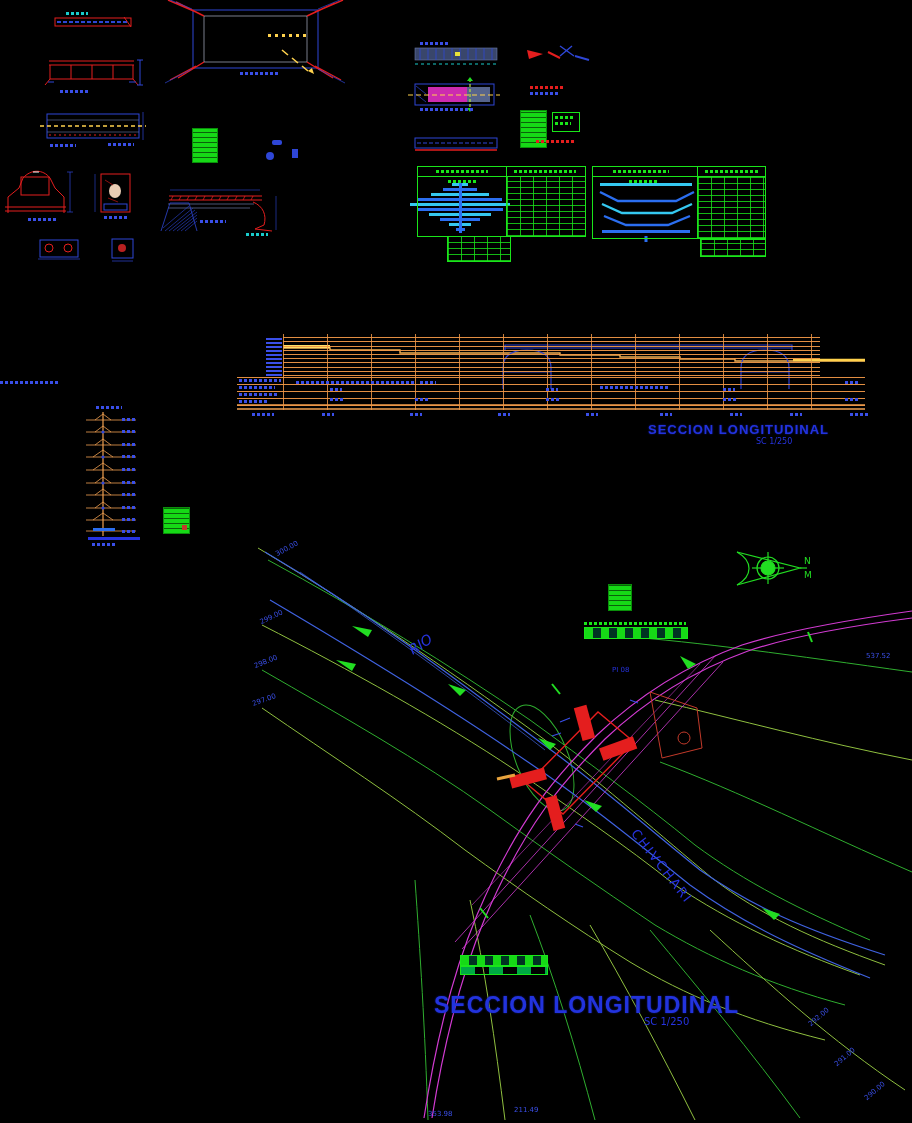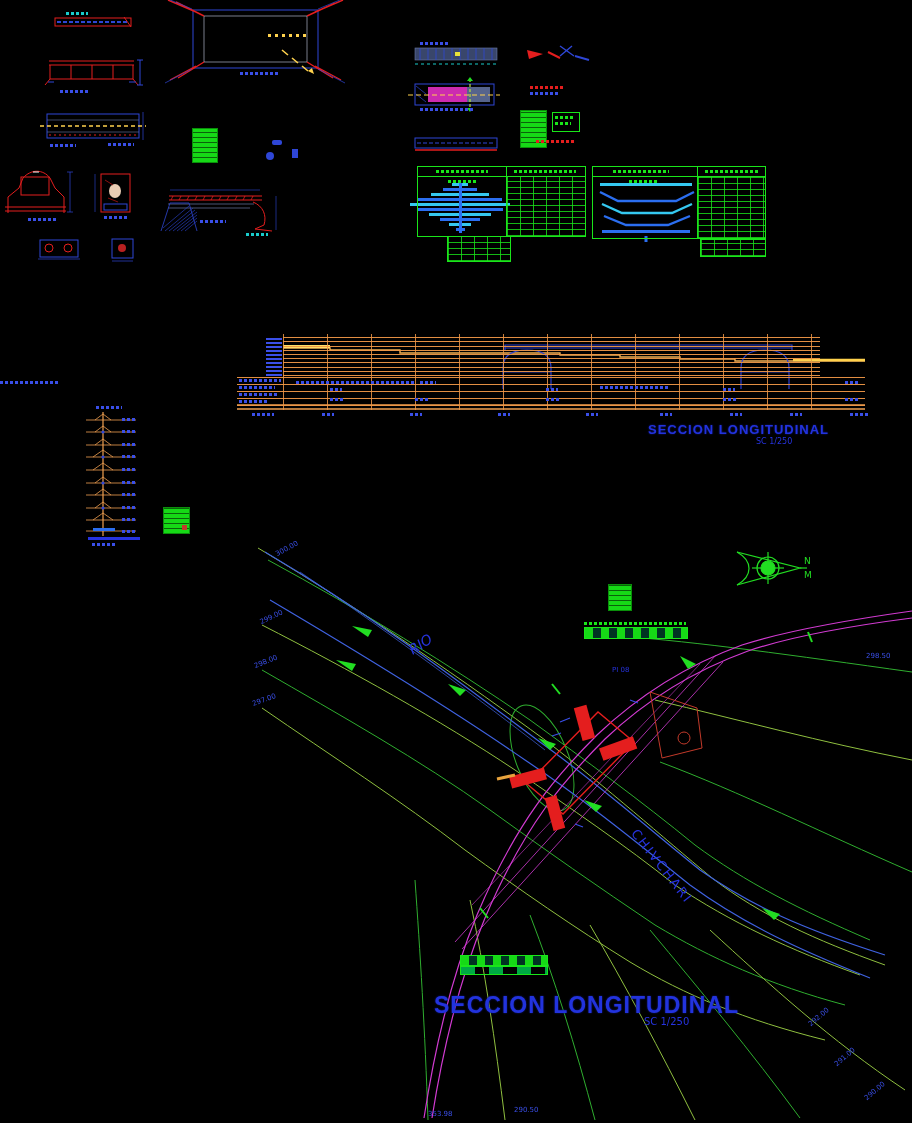--- a/index.html
+++ b/index.html
@@ -460,20 +460,20 @@
 
   <div class="gtxt" style="left:804px;top:556px;font-size:9px">N</div>
   <div class="gtxt" style="left:804px;top:570px;font-size:9px">M</div>
   <div class="btxt" style="left:612px;top:666px;font-size:7px">PI 08</div>
 
   <div id="contour-labels">
       <div class="lbl" style="left: 278px; top: 550px; transform: rotate(-28deg);">300.00</div>
       <div class="lbl" style="left: 262px; top: 618px; transform: rotate(-25deg);">299.00</div>
       <div class="lbl" style="left: 256px; top: 662px; transform: rotate(-22deg);">298.00</div>
       <div class="lbl" style="left: 254px; top: 700px; transform: rotate(-20deg);">297.00</div>
-      <div class="lbl" style="left: 866px; top: 652px; transform: rotate(0deg);">298.50</div>
+      <div class="lbl" style="left: 866px; top: 652px; transform: rotate(0deg);">537.52</div>
       <div class="lbl" style="left: 812px; top: 1020px; transform: rotate(-40deg);">292.00</div>
       <div class="lbl" style="left: 838px; top: 1060px; transform: rotate(-40deg);">291.00</div>
       <div class="lbl" style="left: 868px; top: 1094px; transform: rotate(-40deg);">290.00</div>
-      <div class="lbl" style="left: 514px; top: 1106px; transform: rotate(0deg);">290.50</div>
+      <div class="lbl" style="left: 514px; top: 1106px; transform: rotate(0deg);">211.49</div>
       <div class="lbl" style="left: 428px; top: 1110px; transform: rotate(0deg);">353.98</div>
     </div>
 </div>
 
 </body></html>

